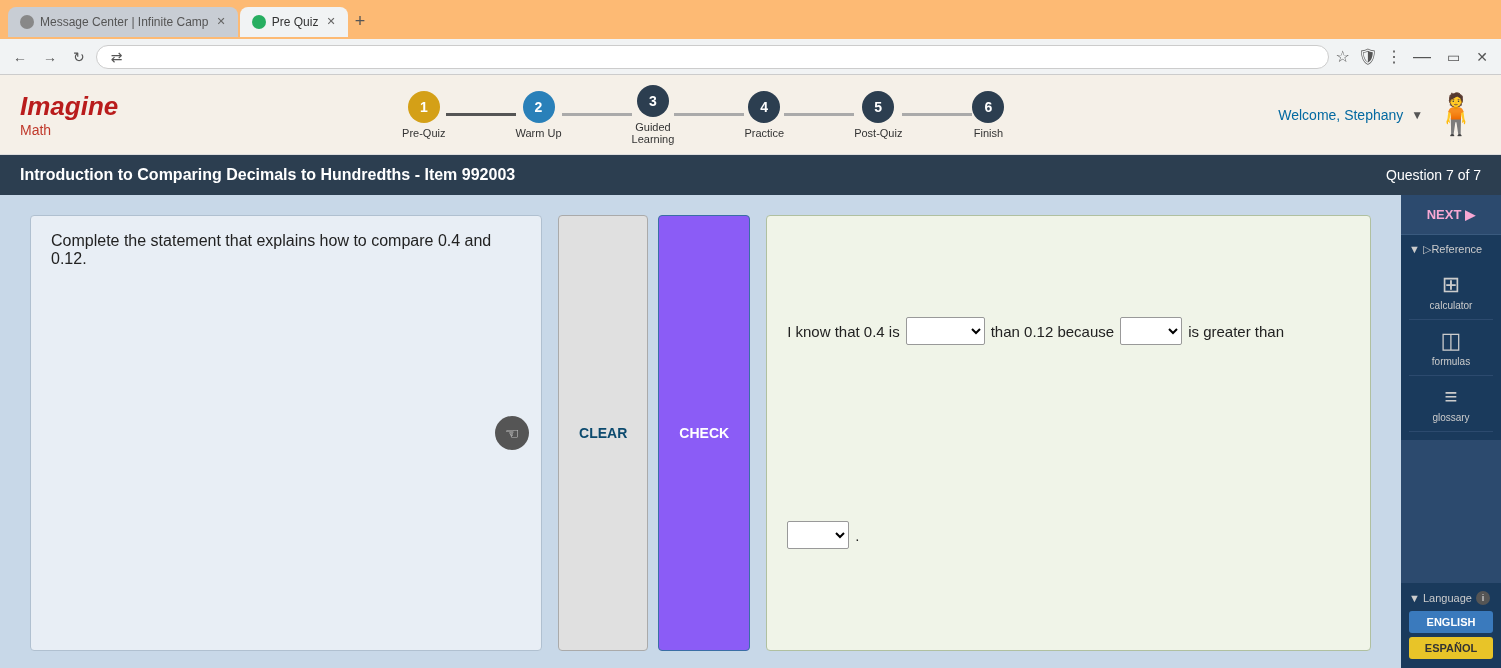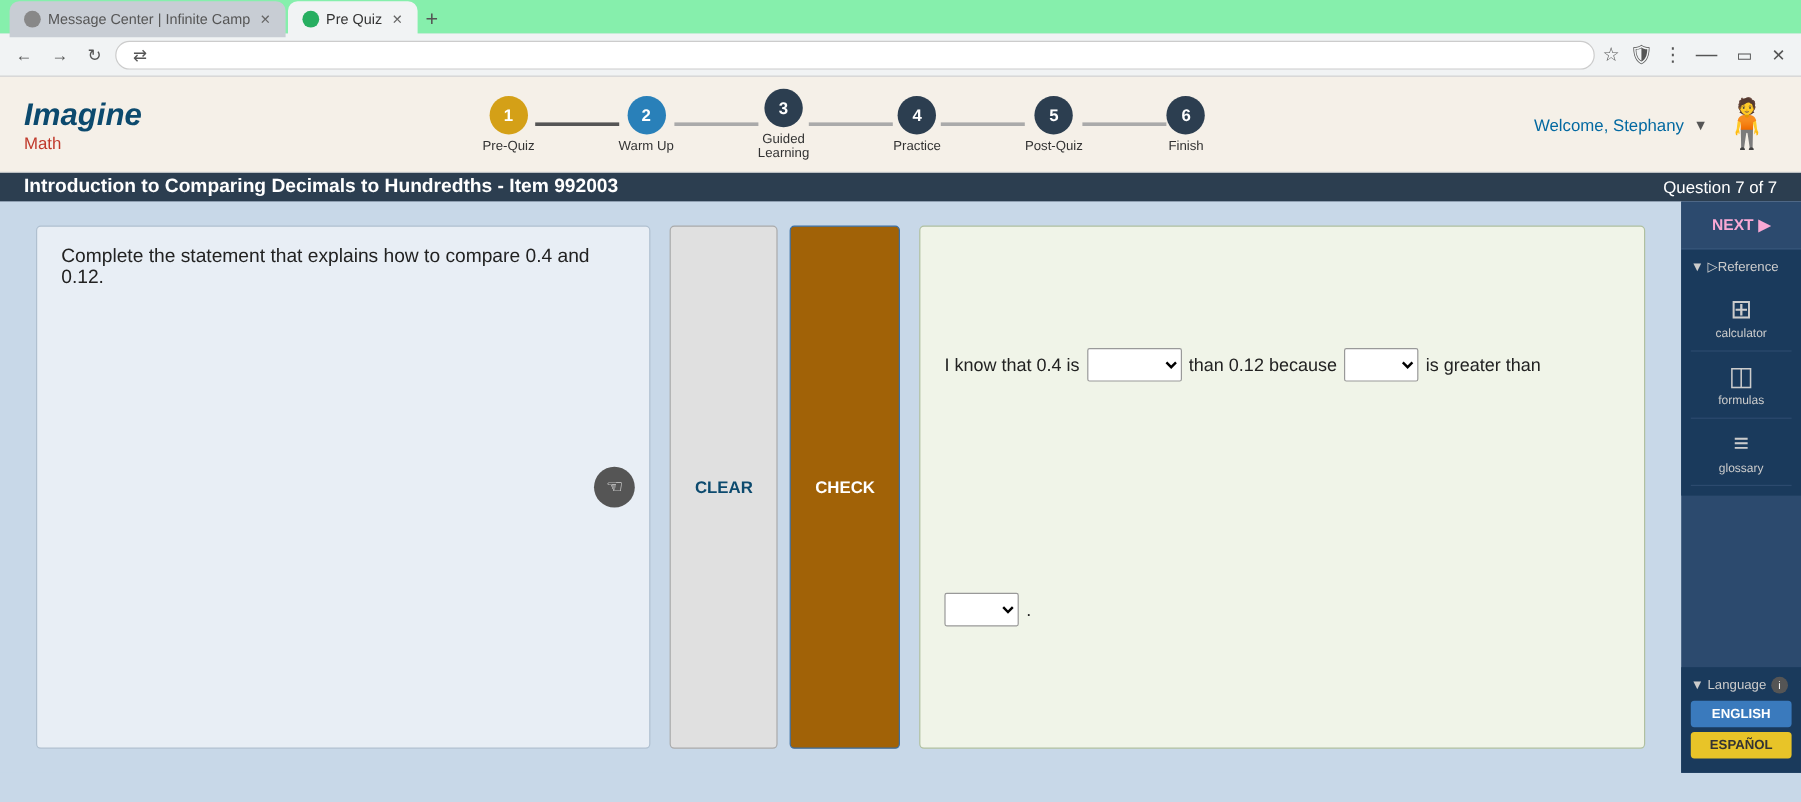--- a/index.html
+++ b/index.html
@@ -1,68 +1,68 @@
 <!DOCTYPE html>
 <html><head>
   <meta charset="utf-8">
   <style>
     * { box-sizing: border-box; margin: 0; padding: 0; }
     body { font-family: Arial, sans-serif; background: #c8d8e8; width: 1501px; height: 668px; overflow: hidden; position: relative; }
 
     
     .browser-chrome { background: #dee1e6; width: 100%; }
-    .tab-bar { display: flex; align-items: center; padding: 4px 14px 0 8px; background: #86efac; height: 28px; }
+    .tab-bar { display: flex; align-items: center; padding: 4px 14px 0 8px; background: #fdba74; height: 39px; }
     .tab { display: flex; align-items: center; background: #f1f3f4; border-radius: 8px 8px 0 0; padding: 4px 12px; font-size: 12px; color: #333; margin-right: 2px; height: 30px; }
     .tab.inactive { background: #c8cdd4; color: #555; }
     .tab .tab-close { margin-left: 8px; cursor: pointer; font-size: 11px; color: #666; }
     .tab-icon { width: 14px; height: 14px; margin-right: 6px; border-radius: 50%; display: inline-block; }
     .tab-icon.msg { background: #888; }
     .tab-icon.prequiz { background: #27ae60; }
     .browser-nav { display: flex; align-items: center; padding: 4px 8px; background: #f1f3f4; height: 36px; border-bottom: 1px solid #ccc; gap: 6px; }
     .nav-btn { background: none; border: none; cursor: pointer; font-size: 14px; color: #555; padding: 2px 5px; }
     .nav-btn:disabled { color: #bbb; }
     .address-bar { flex: 1; background: #fff; border: 1px solid #ccc; border-radius: 20px; padding: 3px 14px; font-size: 12px; color: #333; display: flex; align-items: center; }
     .nav-icons { display: flex; gap: 8px; align-items: center; font-size: 16px; color: #555; }
 
     
     .app-header { background: #f5f0e8; display: flex; align-items: center; padding: 8px 20px; height: 80px; border-bottom: 1px solid #ddd; }
     .logo { margin-right: 40px; }
-    .logo-imagine { color: #0c4a6e; font-size: 26px; font-weight: bold; font-style: italic; }
+    .logo-imagine { color: #b91c1c; font-size: 26px; font-weight: bold; font-style: italic; }
     .logo-math { color: #c0392b; font-size: 14px; }
     .progress-bar-container { flex: 1; display: flex; align-items: center; justify-content: center; }
     .progress-steps { display: flex; align-items: center; position: relative; }
     .step-connector { height: 3px; width: 70px; background: #aaa; }
     .step-connector.done { background: #555; }
     .step { display: flex; flex-direction: column; align-items: center; position: relative; }
     .step-circle { width: 32px; height: 32px; border-radius: 50%; display: flex; align-items: center; justify-content: center; font-size: 14px; font-weight: bold; color: white; }
     .step-circle.gold { background: #d4a017; }
     .step-circle.teal { background: #2980b9; }
     .step-circle.dark { background: #2c3e50; }
     .step-label { font-size: 11px; color: #333; text-align: center; margin-top: 4px; white-space: nowrap; }
     .welcome-area { display: flex; align-items: center; gap: 8px; margin-left: 30px; }
     .welcome-text { font-size: 14px; color: #0369a1; }
     .avatar { font-size: 40px; }
 
     
-    .lesson-bar { background: #2c3e50; color: white; padding: 8px 20px; display: flex; justify-content: space-between; align-items: center; height: 24px; }
+    .lesson-bar { background: #2c3e50; color: white; padding: 8px 20px; display: flex; justify-content: space-between; align-items: center; height: 40px; }
     .lesson-title { font-size: 16px; font-weight: bold; }
     .question-counter { font-size: 14px; color: white; }
 
     
     .main-content { display: flex; height: calc(668px - 36px - 36px - 80px - 40px); background: #c8d8e8; }
     .content-area { flex: 1; padding: 20px 30px; display: flex; gap: 16px; border-radius: 25px; }
 
     
     .question-box { background: #e8eef5; border: 1px solid #b0c0d0; border-radius: 4px; padding: 16px 20px; font-size: 16px; color: #222; position: relative; max-width: 700px; }
     .speaker-btn { position: absolute; right: 12px; top: 50%; transform: translateY(-50%); background: #555; border: none; border-radius: 50%; width: 34px; height: 34px; cursor: pointer; color: white; font-size: 16px; display: flex; align-items: center; justify-content: center; }
 
     
     .action-btns { display: flex; gap: 10px; justify-content: flex-end; max-width: 700px; }
     .btn-clear { background: #e0e0e0; border: 1px solid #aaa; border-radius: 4px; padding: 8px 20px; font-size: 14px; font-weight: bold; cursor: pointer; color: #0c4a6e; }
-    .btn-check { background: #a16207; border: 1px solid #3a6fa5; border-radius: 4px; padding: 8px 20px; font-size: 14px; font-weight: bold; cursor: pointer; color: white; }
+    .btn-check { background: #8b5cf6; border: 1px solid #3a6fa5; border-radius: 4px; padding: 8px 20px; font-size: 14px; font-weight: bold; cursor: pointer; color: white; }
 
     
     .answer-box { background: #f0f4e8; border: 1px solid #b0c0a0; border-radius: 4px; padding: 16px 20px; font-size: 15px; color: #222; display: flex; align-items: center; gap: 6px; max-width: 980px; flex-wrap: wrap; }
     .answer-select { border: 1px solid #999; background: white; padding: 4px 6px; font-size: 14px; border-radius: 2px; cursor: pointer; }
 
     
     .right-sidebar { width: 100px; background: #2c4a6e; display: flex; flex-direction: column; align-items: stretch; padding: 0; }
     .next-btn { background: #2c4a6e; border: none; color: #f9a8d4; font-size: 13px; font-weight: bold; padding: 12px 8px; cursor: pointer; text-align: center; display: flex; align-items: center; justify-content: center; gap: 4px; border-bottom: 1px solid #3a5a7e; }
     .reference-section { background: #1a3a5c; padding: 8px; }
     .reference-toggle { color: #ccc; font-size: 11px; cursor: pointer; display: flex; align-items: center; gap: 2px; margin-bottom: 8px; }

